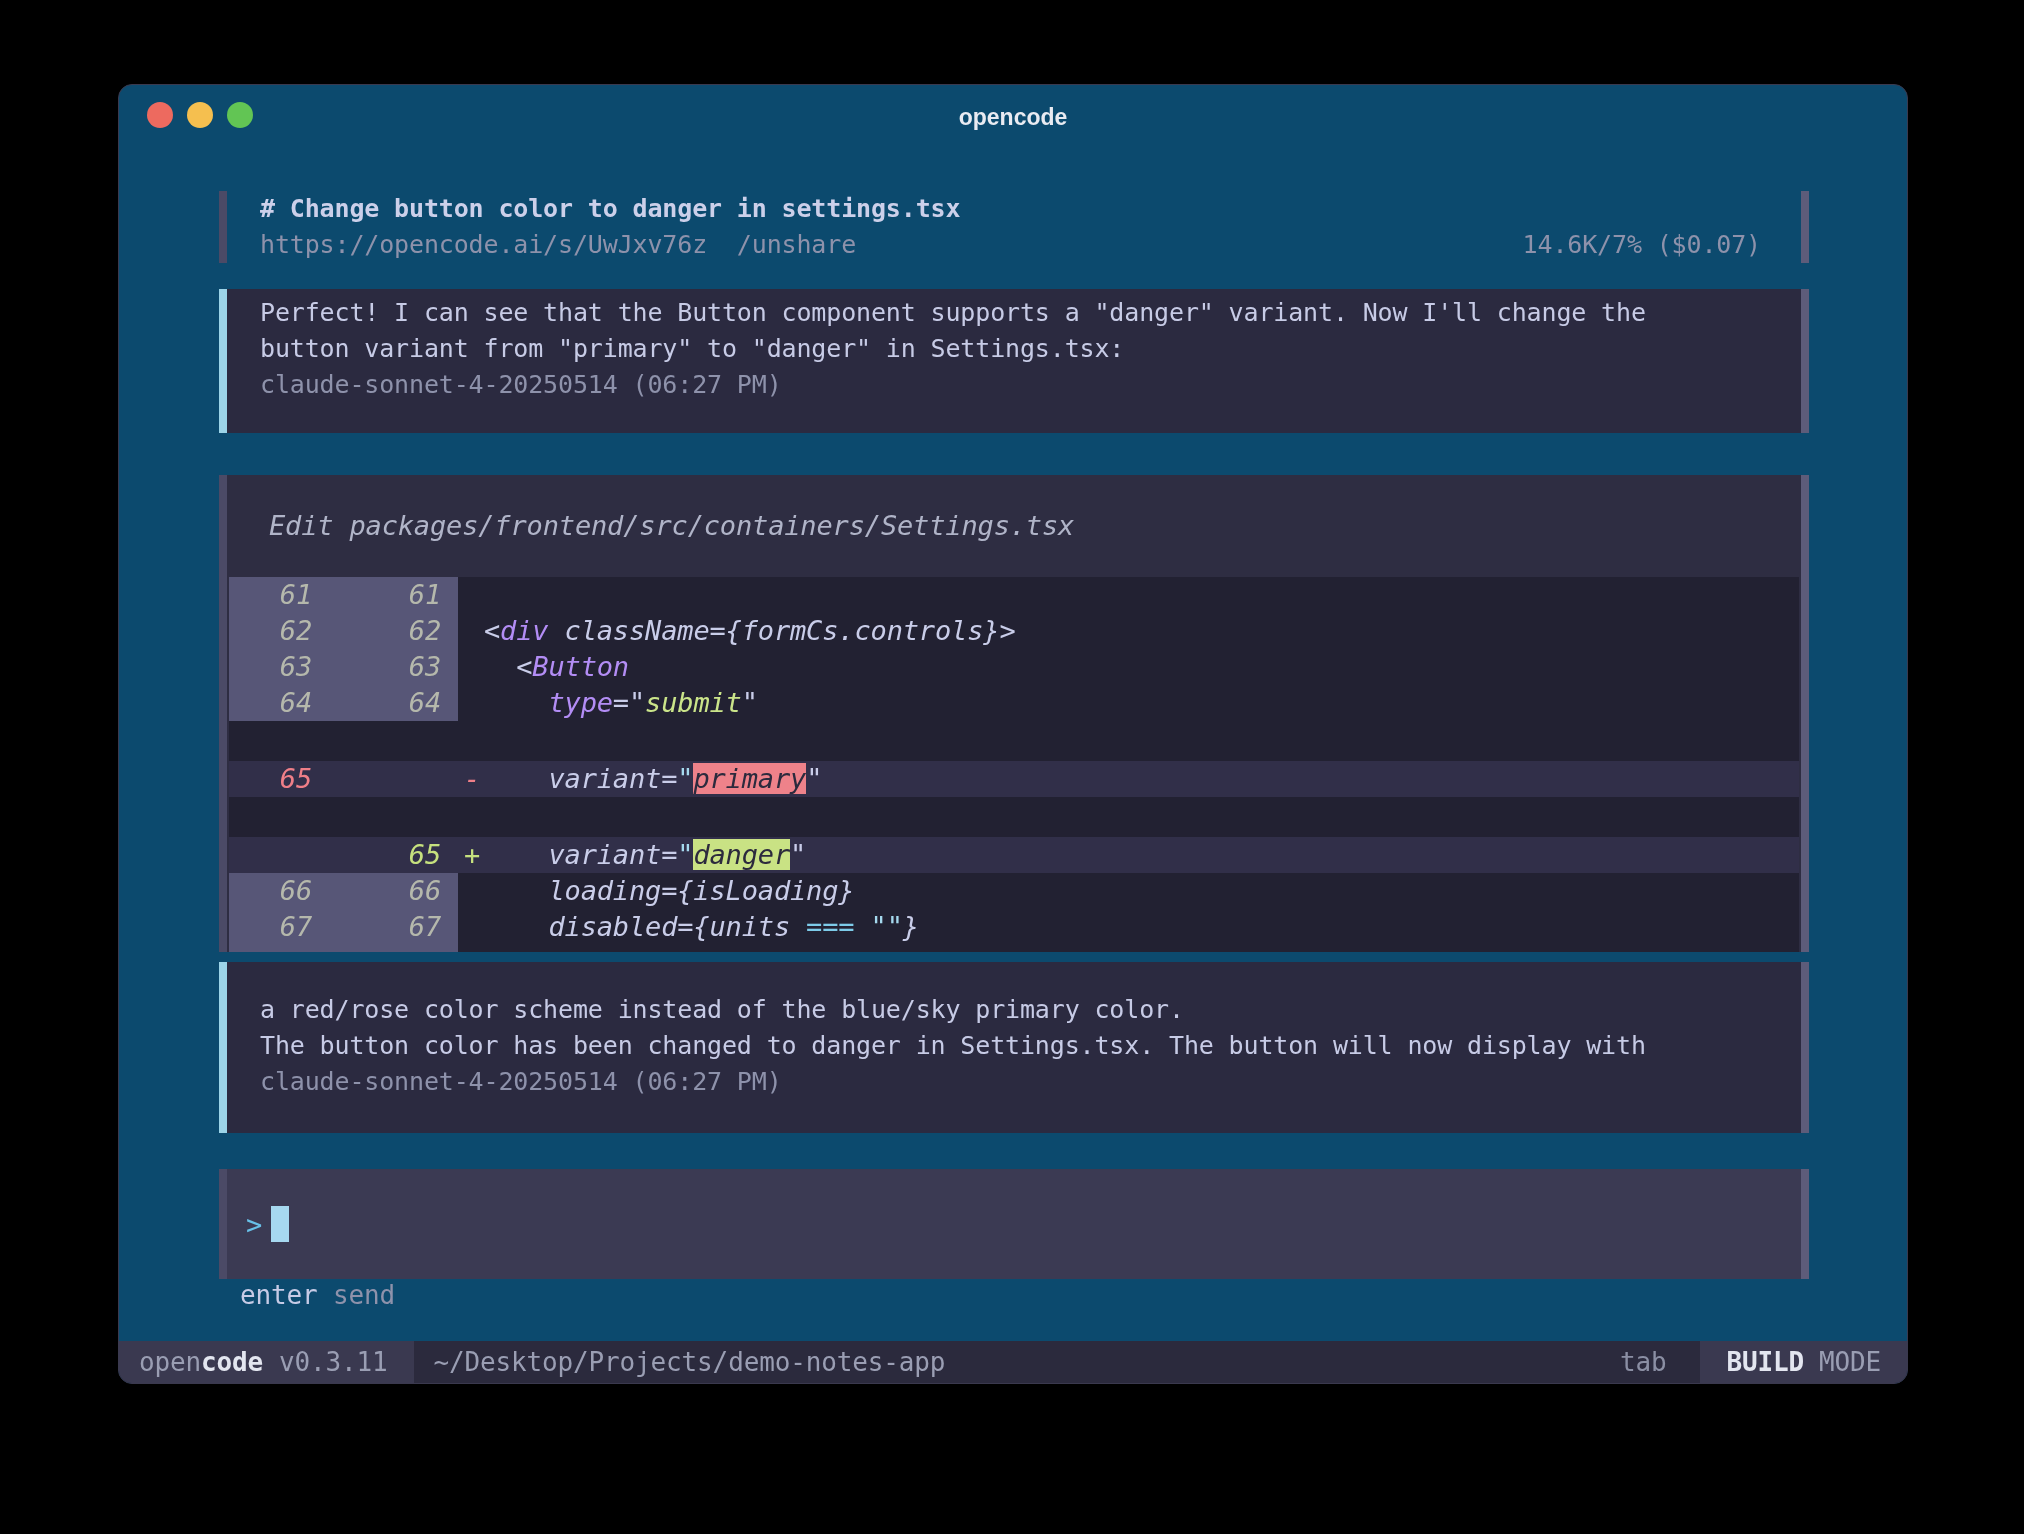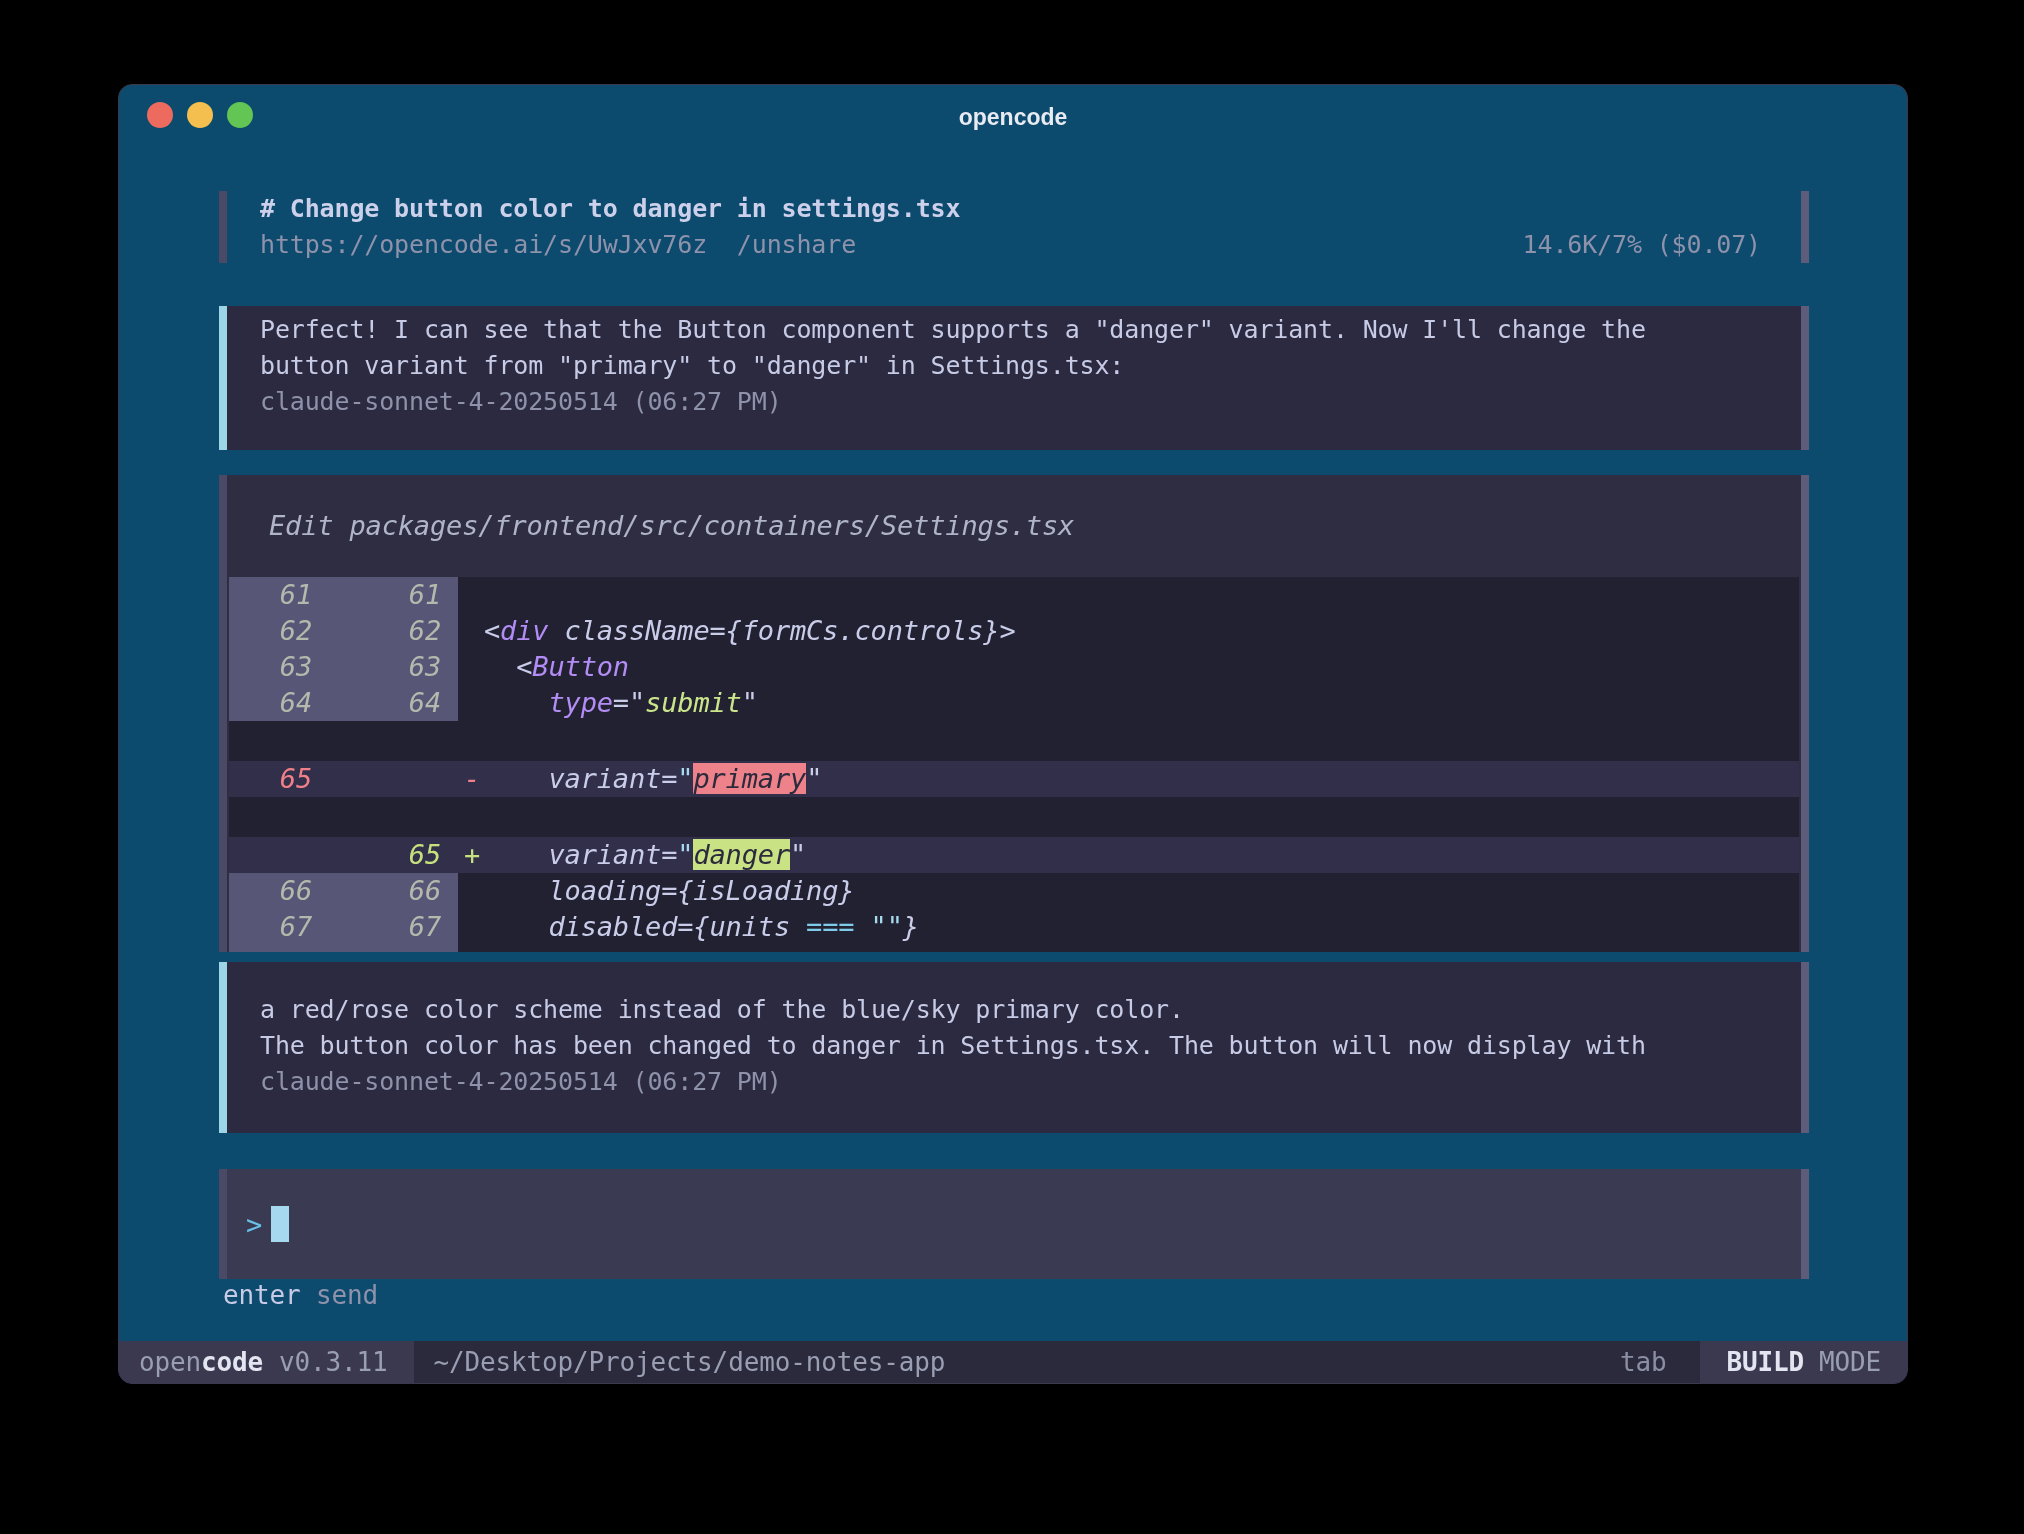--- a/index.html
+++ b/index.html
@@ -30,21 +30,21 @@
   .dim{color:#8e92ab;}
 
   
   .session-header{top:106px;height:72px;background:transparent;}
   .session-title{color:#ccd0ea;font-weight:bold;}
   .context-usage{position:absolute;right:48px;top:36px;color:#8e92ab;}
 
   
   .message{background:#2b2a40;}
   .message .vbar-left{background:#9cd4e8;}
-  .message--first{top:221px;height:144px;}
+  .message--first{top:204px;height:144px;}
   .message--first .block-content{padding-top:6px;}
   .message--second{top:877px;height:171px;}
   .message--second .block-content{padding-top:30px;}
   .meta{color:#8e92ab;}
 
   
   .edit-card{top:390px;height:477px;background:#2e2d42;}
   .card-inner{margin-left:10px;margin-right:10px;height:100%;font-style:italic;}
   .card-header{height:102px;line-height:102px;font-size:27px;color:#b0b4c8;
                padding-left:40px;white-space:pre;background:#2e2d42;}
@@ -72,21 +72,21 @@
 
   
   .composer{top:1084px;height:110px;background:#3b3a53;display:block;}
   .composer .block-content{padding-left:17px;height:110px;display:flex;align-items:center;}
   .prompt{color:#68c0e8;font-size:27px;}
   .cursor{display:inline-block;width:18px;height:36px;background:#a6d8f0;margin-left:9px;}
 
   
   .hints-row{position:absolute;left:100px;width:1590px;top:1188px;height:44px;
              line-height:44px;font-size:26px;display:flex;justify-content:space-between;}
-  .hints-left{margin-left:4px;white-space:pre;}
+  .hints-left{margin-left:21px;white-space:pre;}
   .hints-right{margin-right:14px;white-space:pre;}
   .hint-key{color:#c7cbe6;}
   .hint-label{color:#8e92ab;}
   .model-provider{color:#8e92ab;}
   .model-name{color:#c7cbe6;}
 
   
   .statusbar{position:absolute;left:0;bottom:0;width:100%;height:42px;background:#2b2a3d;
              display:flex;align-items:stretch;font-size:26px;line-height:42px;
              border-radius:0 0 12px 12px;white-space:pre;}

